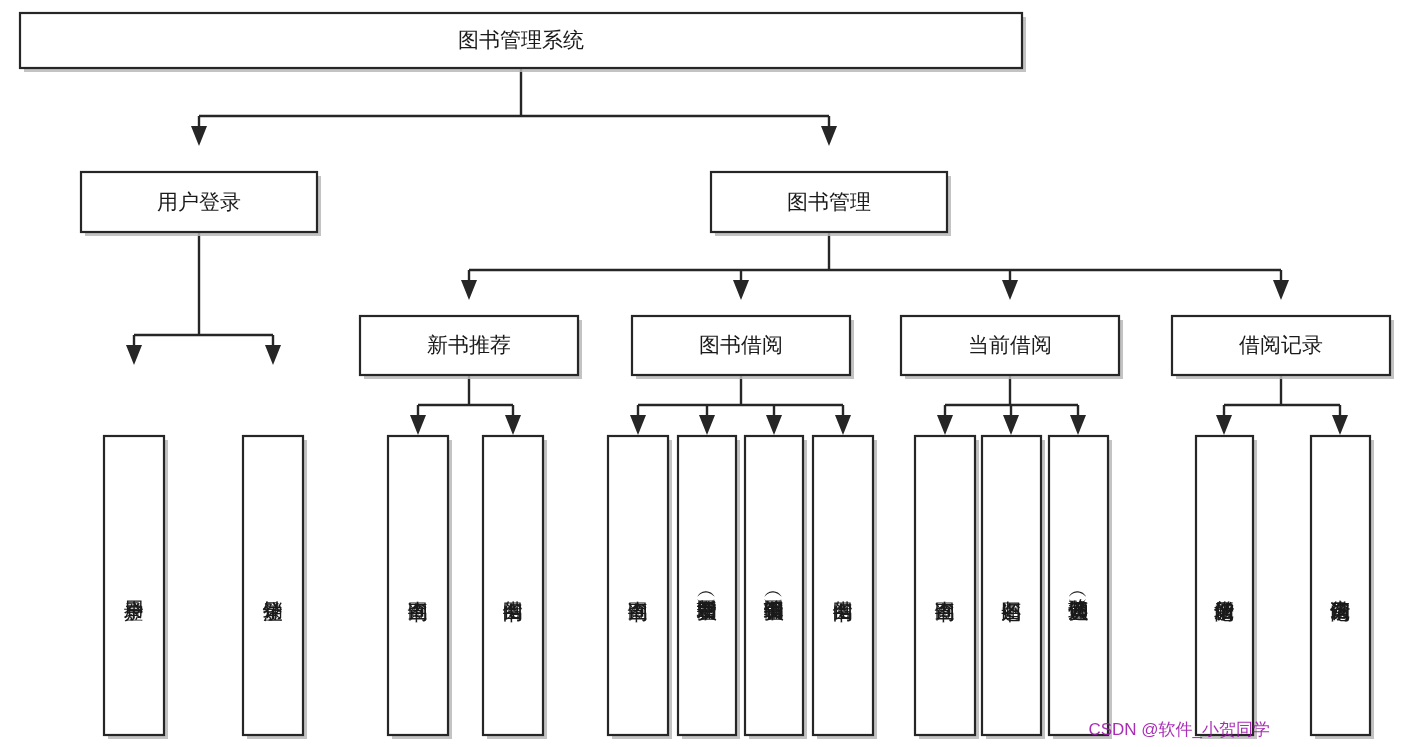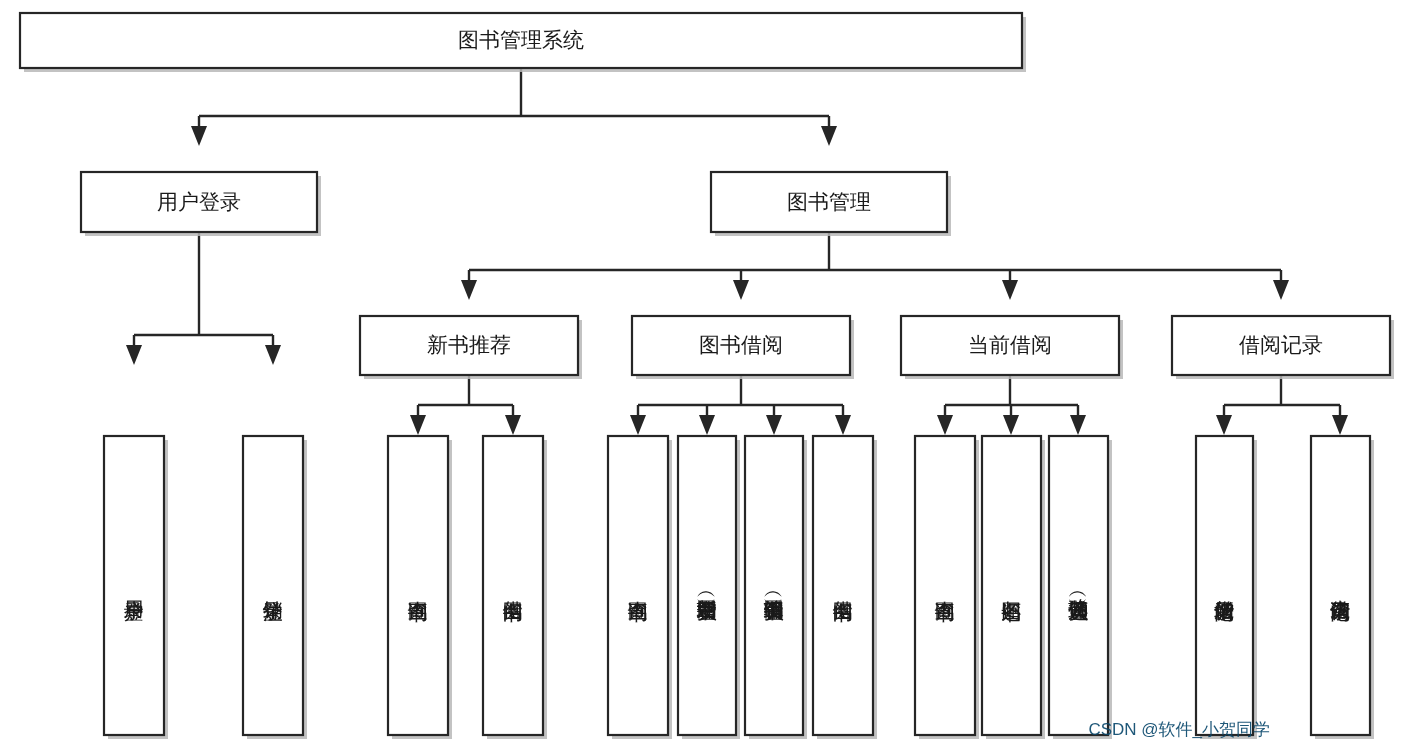--- a/index.html
+++ b/index.html
@@ -66,21 +66,21 @@
     letter-spacing: 0.5px;
     white-space: nowrap;
     pointer-events: none;
   }
   .watermark {
     position: absolute;
     right: 10px;
     bottom: 6px;
     font-family: "Liberation Sans", "DejaVu Sans", sans-serif;
     font-size: 17px;
-    color: #0c4a6e;
+    color: #a21caf;
     opacity: 0.92;
     white-space: nowrap;
     user-select: none;
   }
 </style>
 </head>
 <body>
 
 <div id="diagram-root">
   <svg class="diagram-canvas" viewBox="0 0 1405 747">

